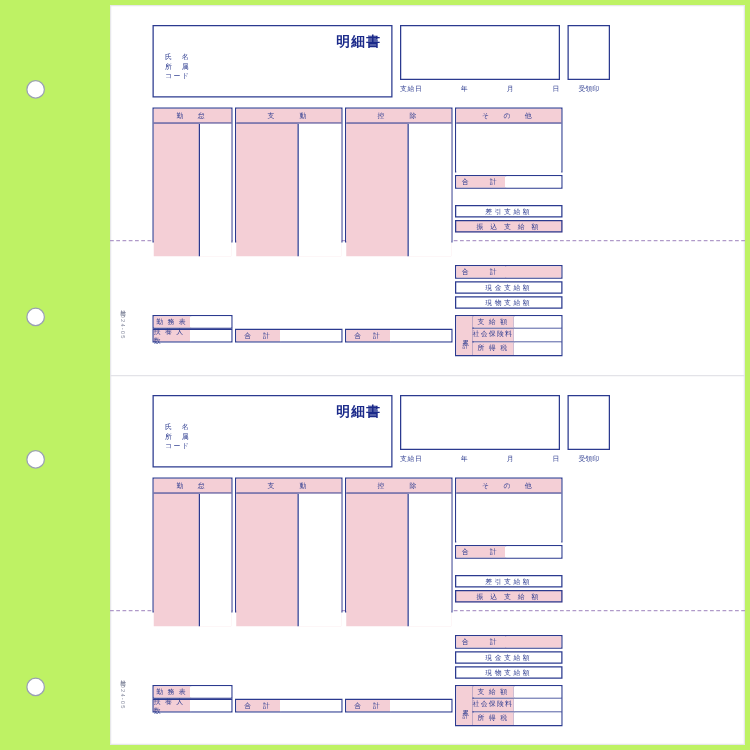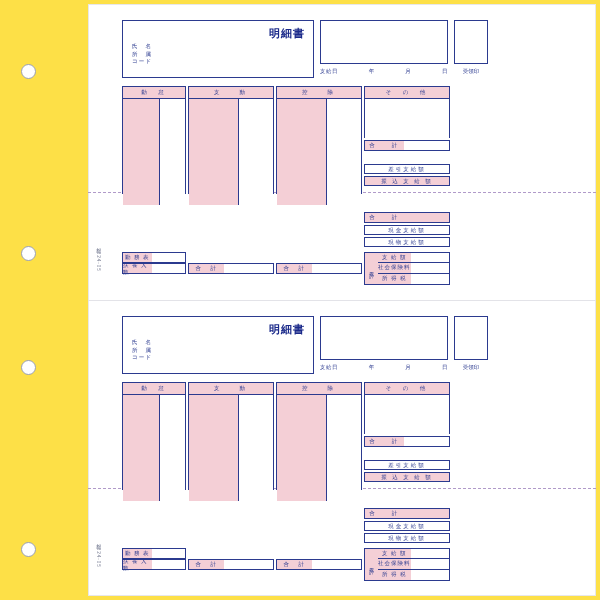--- a/index.html
+++ b/index.html
@@ -1,17 +1,17 @@
 <!DOCTYPE html>
 <html><head>
 <meta charset="utf-8">
 <style>
   html,body{margin:0;padding:0;background:#ffffff;}
   body{width:600px;height:600px;font-family:"Liberation Sans",sans-serif;color:#2b3a8f;}
-  #page{position:relative;width:600px;height:600px;overflow:hidden;background:#fde047;}
+  #page{position:relative;width:600px;height:600px;overflow:hidden;background:#bef264;}
 
   
   .sheet{position:absolute;left:88px;top:4px;width:508px;height:592px;background:#fff;border:1px solid #e7e7ea;box-sizing:border-box;}
 
   
   .hole{position:absolute;width:13px;height:13px;border:1px solid #9aa0b4;border-radius:50%;background:#fff;}
 
   
   .form{position:absolute;left:88px;width:508px;height:296px;}
   .form.f1{top:4px;}

